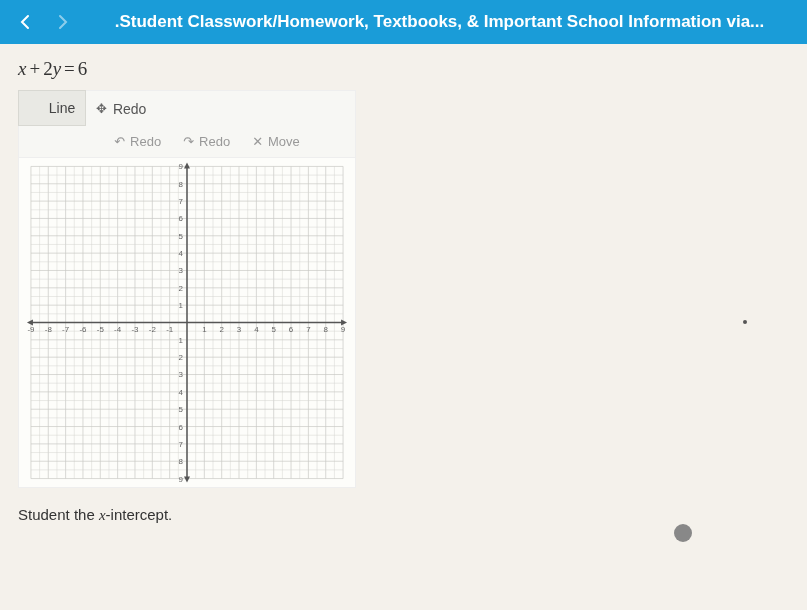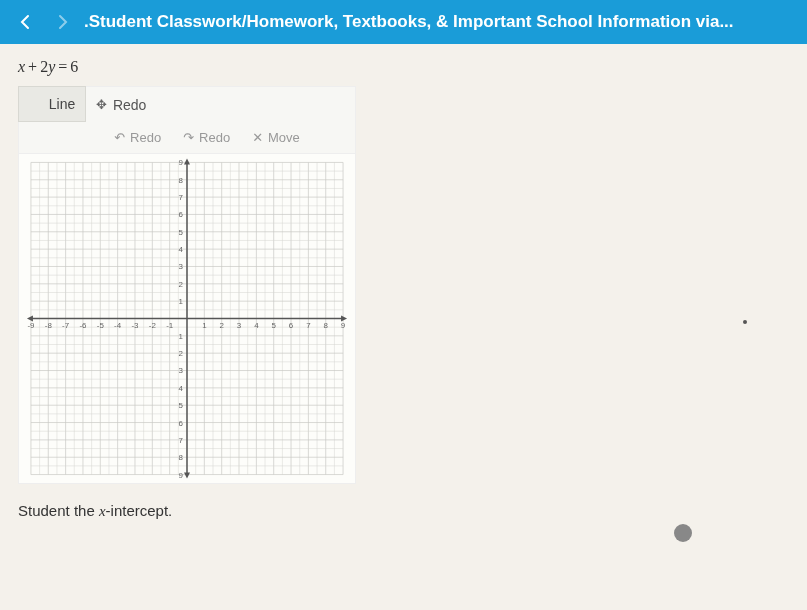--- a/index.html
+++ b/index.html
@@ -11,20 +11,21 @@
       overflow: hidden;
       position: relative;
     }
     .top-bar {
       background: #1a9cd8;
       height: 44px;
       display: flex;
       align-items: center;
       padding: 8px 12px;
       color: #fff;
+      text-align: center;
     }
     .nav-arrow {
       width: 28px;
       height: 28px;
       display: flex;
       align-items: center;
       justify-content: center;
       cursor: pointer;
       color: #fff;
       font-size: 18px;
@@ -36,21 +37,21 @@
       font-weight: bold;
       white-space: nowrap;
       overflow: hidden;
       text-overflow: ellipsis;
       flex: 1;
     }
     .content { padding: 14px 18px; }
     .equation {
       font-family: "Times New Roman", serif;
       font-style: italic;
-      font-size: 16px;
+      font-size: 19px;
       color: #333;
       margin-bottom: 10px;
     }
     .equation .num { font-style: normal; }
     .equation .op { font-style: normal; padding: 0 3px; }
     .tool-strip {
       width: 338px;
       background: #f7f7f4;
     }
     .tool-row {

